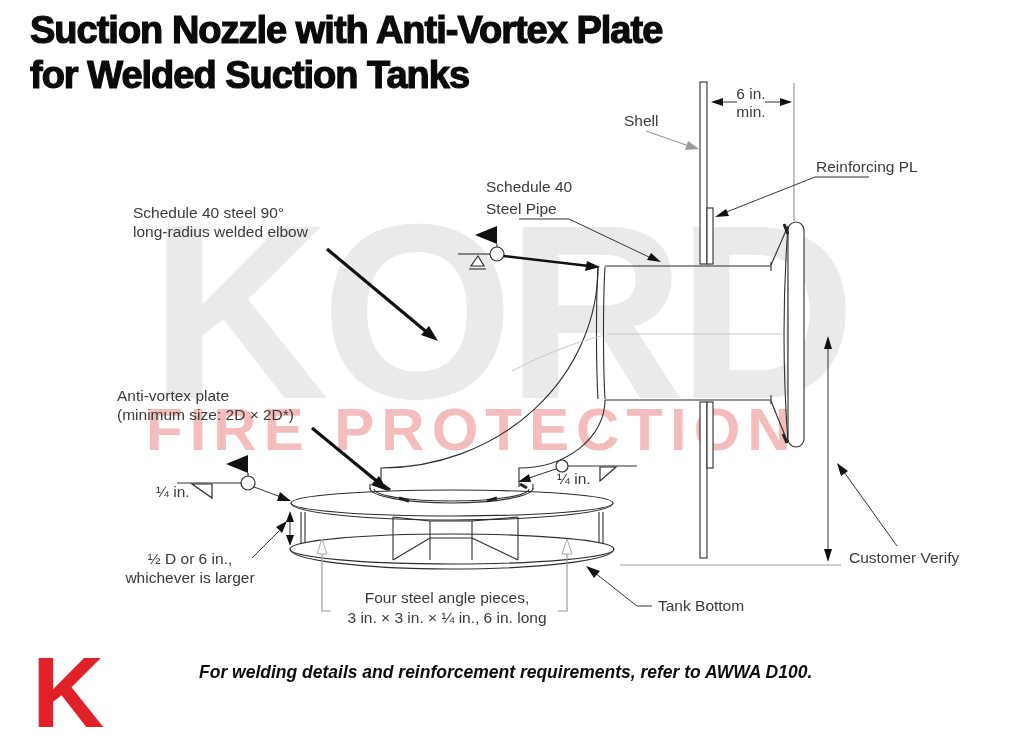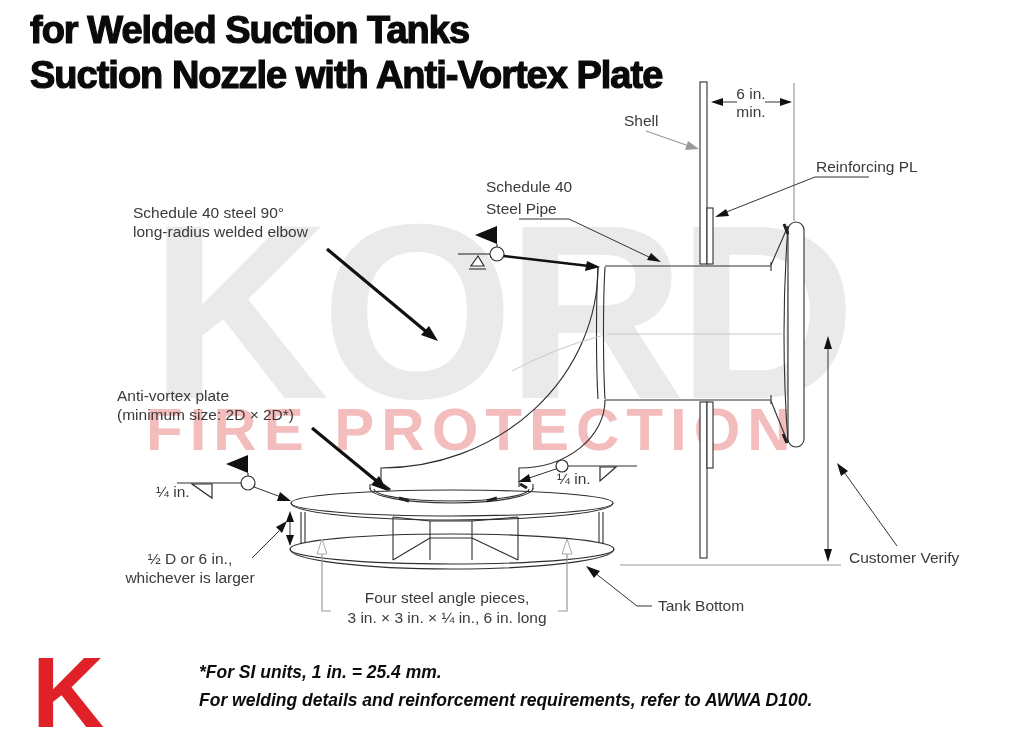--- a/index.html
+++ b/index.html
@@ -211,24 +211,23 @@
     <text class="lbl" x="557" y="484">¼ in.</text>
     <text class="lbl" x="190" y="564" text-anchor="middle">½ D or 6 in.,</text>
     <text class="lbl" x="190" y="583" text-anchor="middle">whichever is larger</text>
     <text class="lbl" x="447" y="603" text-anchor="middle">Four steel angle pieces,</text>
     <text class="lbl" x="447" y="623" text-anchor="middle">3 in. × 3 in. × ¼ in., 6 in. long</text>
     <text class="lbl" x="658" y="611">Tank Bottom</text>
     <text class="lbl" x="849" y="563">Customer Verify</text>
   </svg>
 
   <div class="title">
+    <div>Suction Nozzle with Anti-Vortex Plate</div>
     <div>for Welded Suction Tanks</div>
-    <div>Suction Nozzle with Anti-Vortex Plate</div>
   </div>
 
   <div class="logo">K</div>
 
   <div class="footnotes">
-    <div>*For SI units, 1 in. = 25.4 mm.</div>
     <div>For welding details and reinforcement requirements, refer to AWWA D100.</div>
   </div>
 
 </div>
 
 </body></html>

